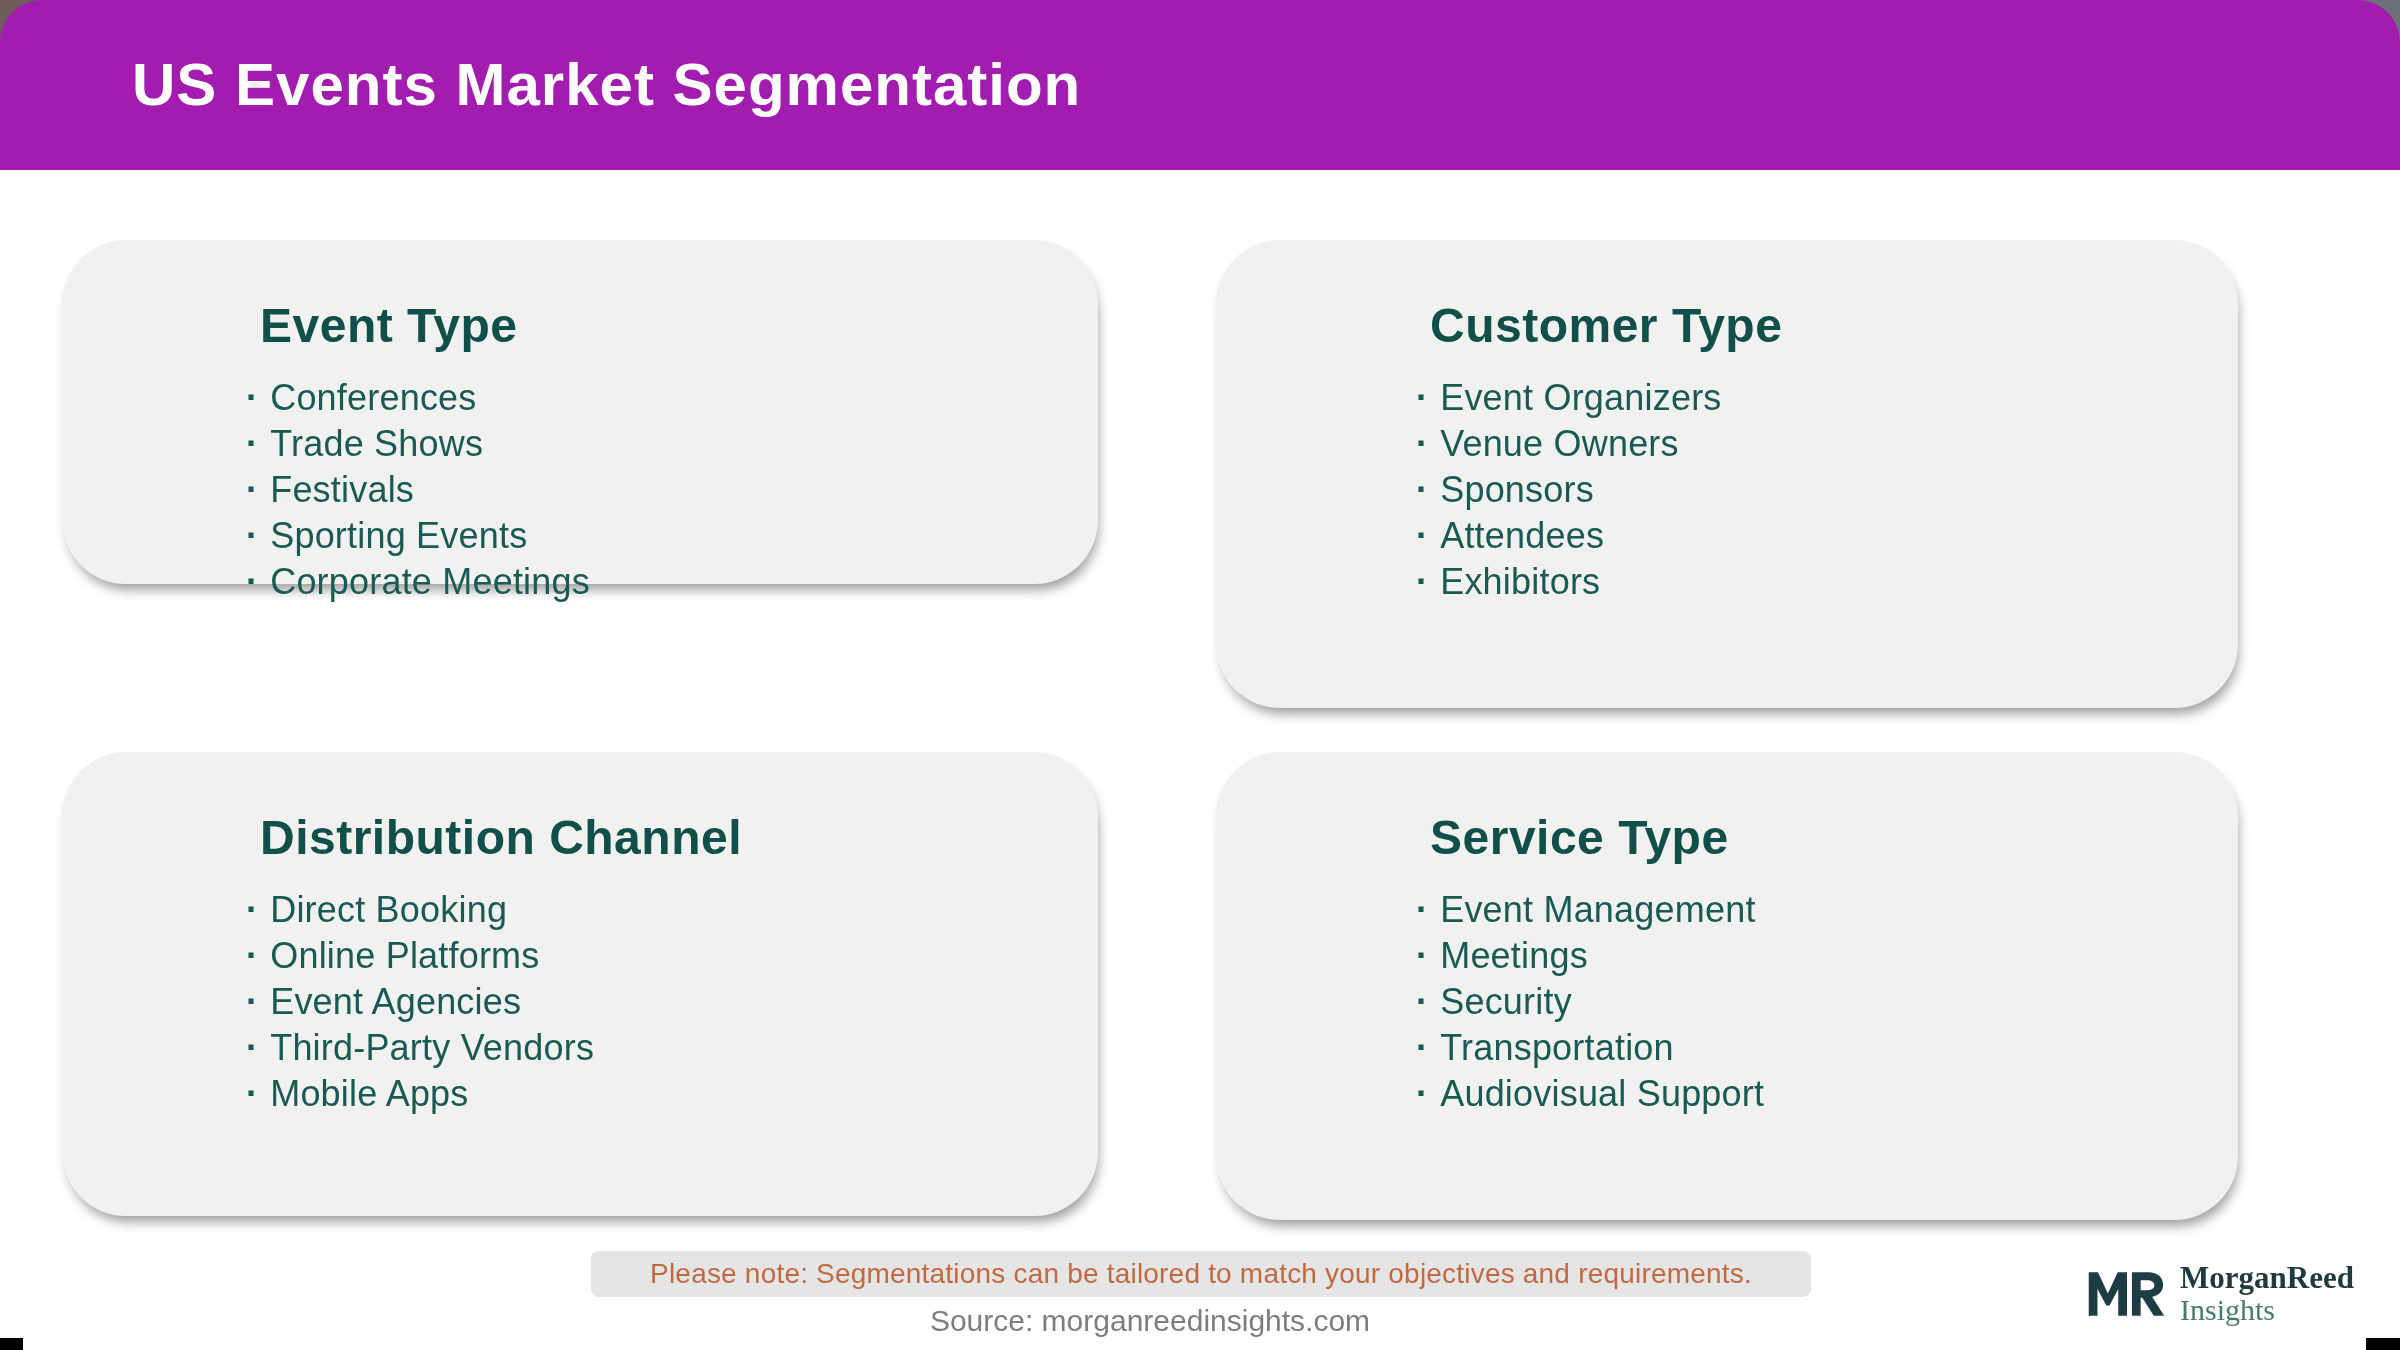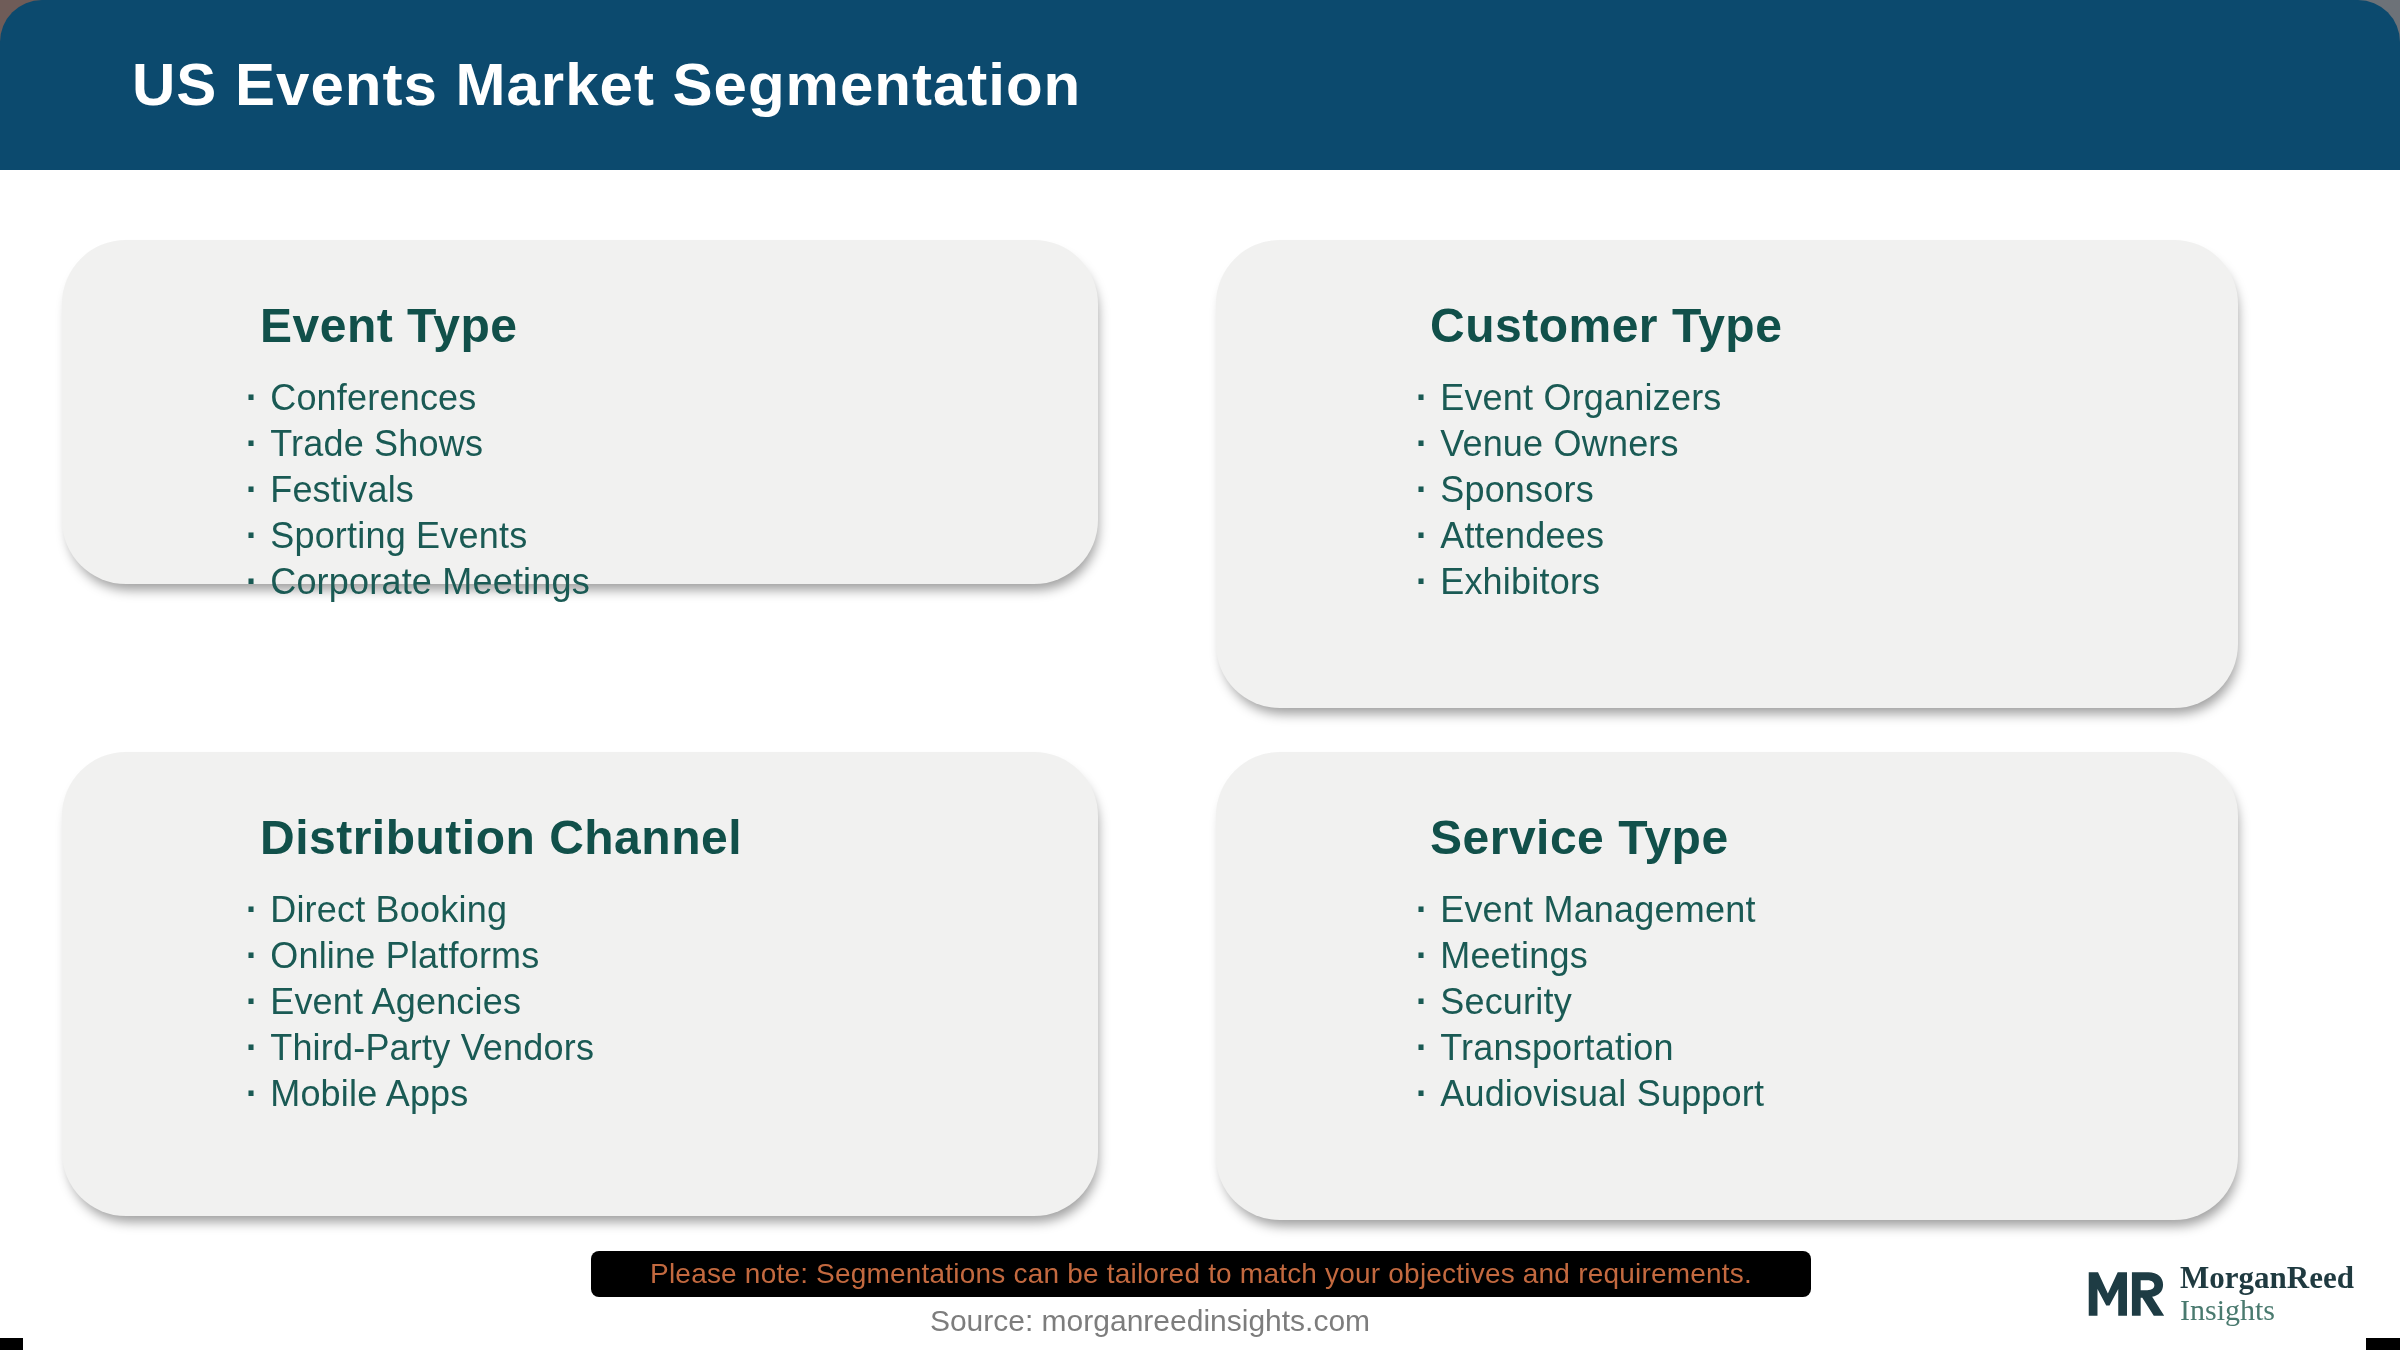--- a/index.html
+++ b/index.html
@@ -17,21 +17,21 @@
   
   .corner { position: absolute; top: 0; width: 52px; height: 52px; z-index: 0; }
   .corner-tl { left: 0; background: #6f5c58; }
   .corner-tr { right: 0; background: #6d7278; }
 
   .header {
     position: absolute;
     z-index: 1;
     top: 0; left: 0;
     width: 2400px; height: 170px;
-    background: #0c4a6e;
+    background: #a21caf;
     border-radius: 42px 42px 0 0;
   }
   .header-title {
     position: absolute;
     left: 132px; top: 0;
     line-height: 170px;
     font-size: 60px;
     font-weight: 700;
     letter-spacing: 1px;
     color: #ffffff;
@@ -73,21 +73,21 @@
     display: inline-block;
     margin-left: -14px;
     margin-right: 12px;
     font-weight: 700;
   }
 
   .note-bar {
     position: absolute;
     left: 591px; top: 1251px;
     width: 1220px; height: 46px;
-    background: #000000;
+    background: #e5e5e5;
     border-radius: 8px;
     display: flex;
     align-items: center;
     justify-content: center;
     z-index: 1;
   }
   .note-bar span {
     font-size: 28px;
     color: #c3693f;
     letter-spacing: 0.2px;

